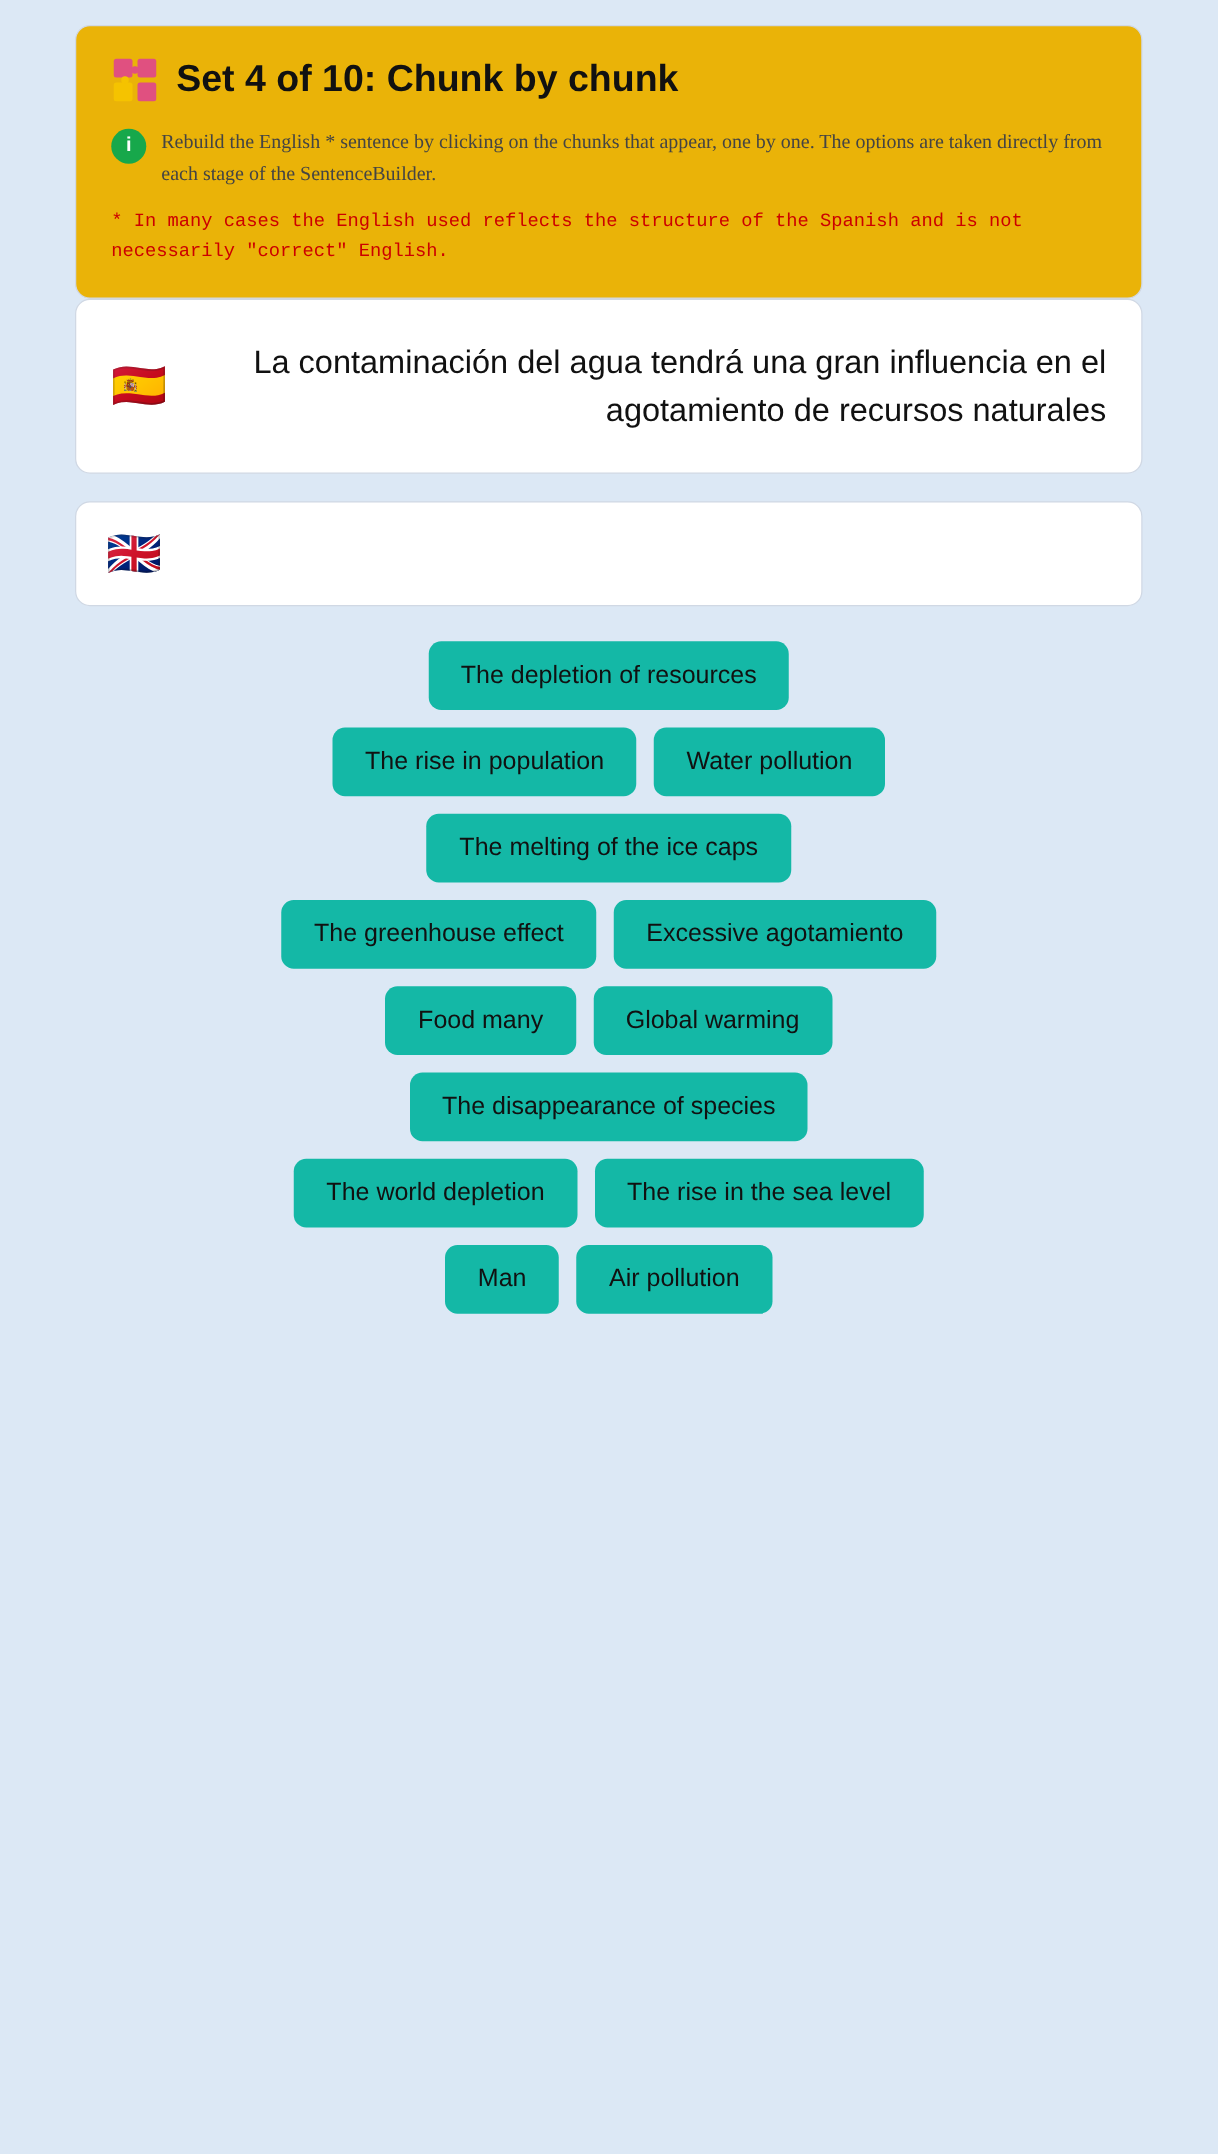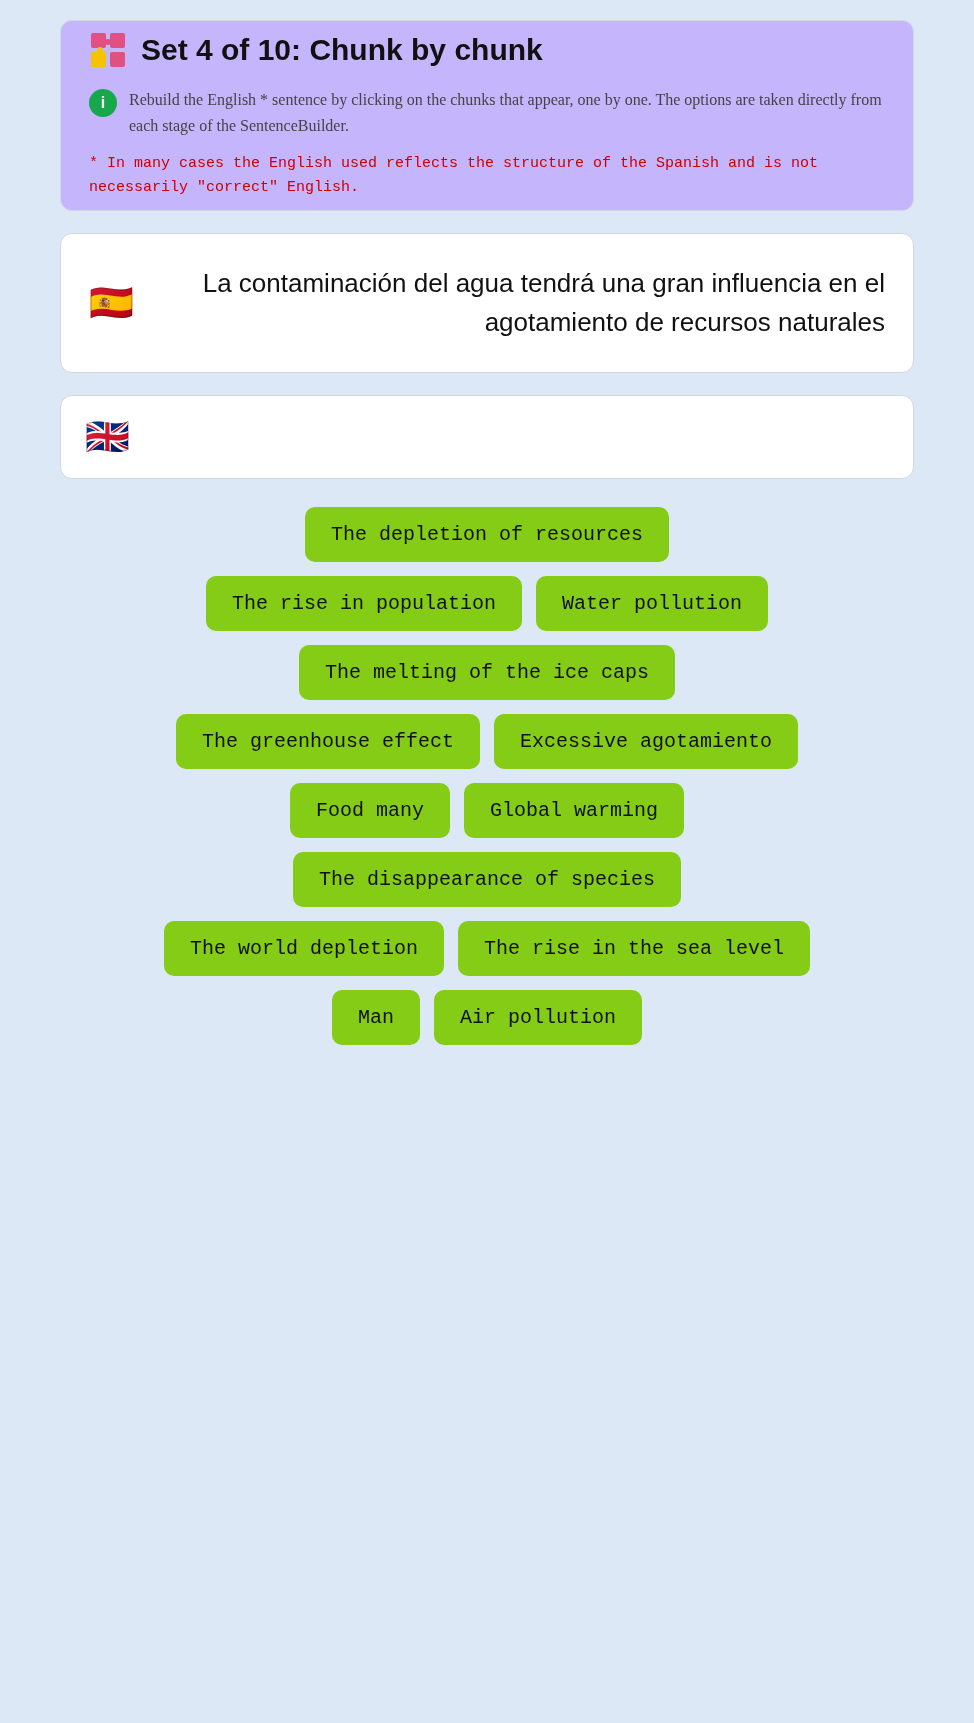--- a/index.html
+++ b/index.html
@@ -6,25 +6,24 @@
 
     body {
       font-family: Arial, sans-serif;
       background-color: #dce8f5;
       min-height: 1723px;
       width: 974px;
       padding: 20px 60px 40px 60px;
     }
 
     .card {
-      background: #c4b5fd;
+      background: #eab308;
       border: 1px solid #d0d8e4;
       border-radius: 12px;
-      padding: 10px 28px;
-      margin-bottom: 22px;
+      padding: 24px 28px;
     }
 
     .header-row {
       display: flex;
       align-items: center;
       gap: 14px;
       margin-bottom: 18px;
     }
 
     .puzzle-icon {
@@ -125,31 +124,30 @@
 
     .chunk-row {
       display: flex;
       flex-direction: row;
       gap: 14px;
       justify-content: center;
       flex-wrap: wrap;
     }
 
     .chunk-btn {
-      background: #84cc16;
+      background: #14b8a6;
       border: none;
       border-radius: 10px;
       padding: 16px 26px;
       font-size: 20px;
       font-weight: 500;
       color: #111;
       cursor: pointer;
       transition: background 0.15s;
       white-space: nowrap;
-      font-family: Liberation Mono, monospace;
     }
   </style>
 </head>
 <body>
 
 <div class="card">
   <div class="header-row">
     <span class="puzzle-icon">
       <svg width="38" height="38" viewBox="0 0 38 38" fill="none" xmlns="http://www.w3.org/2000/svg">
 

